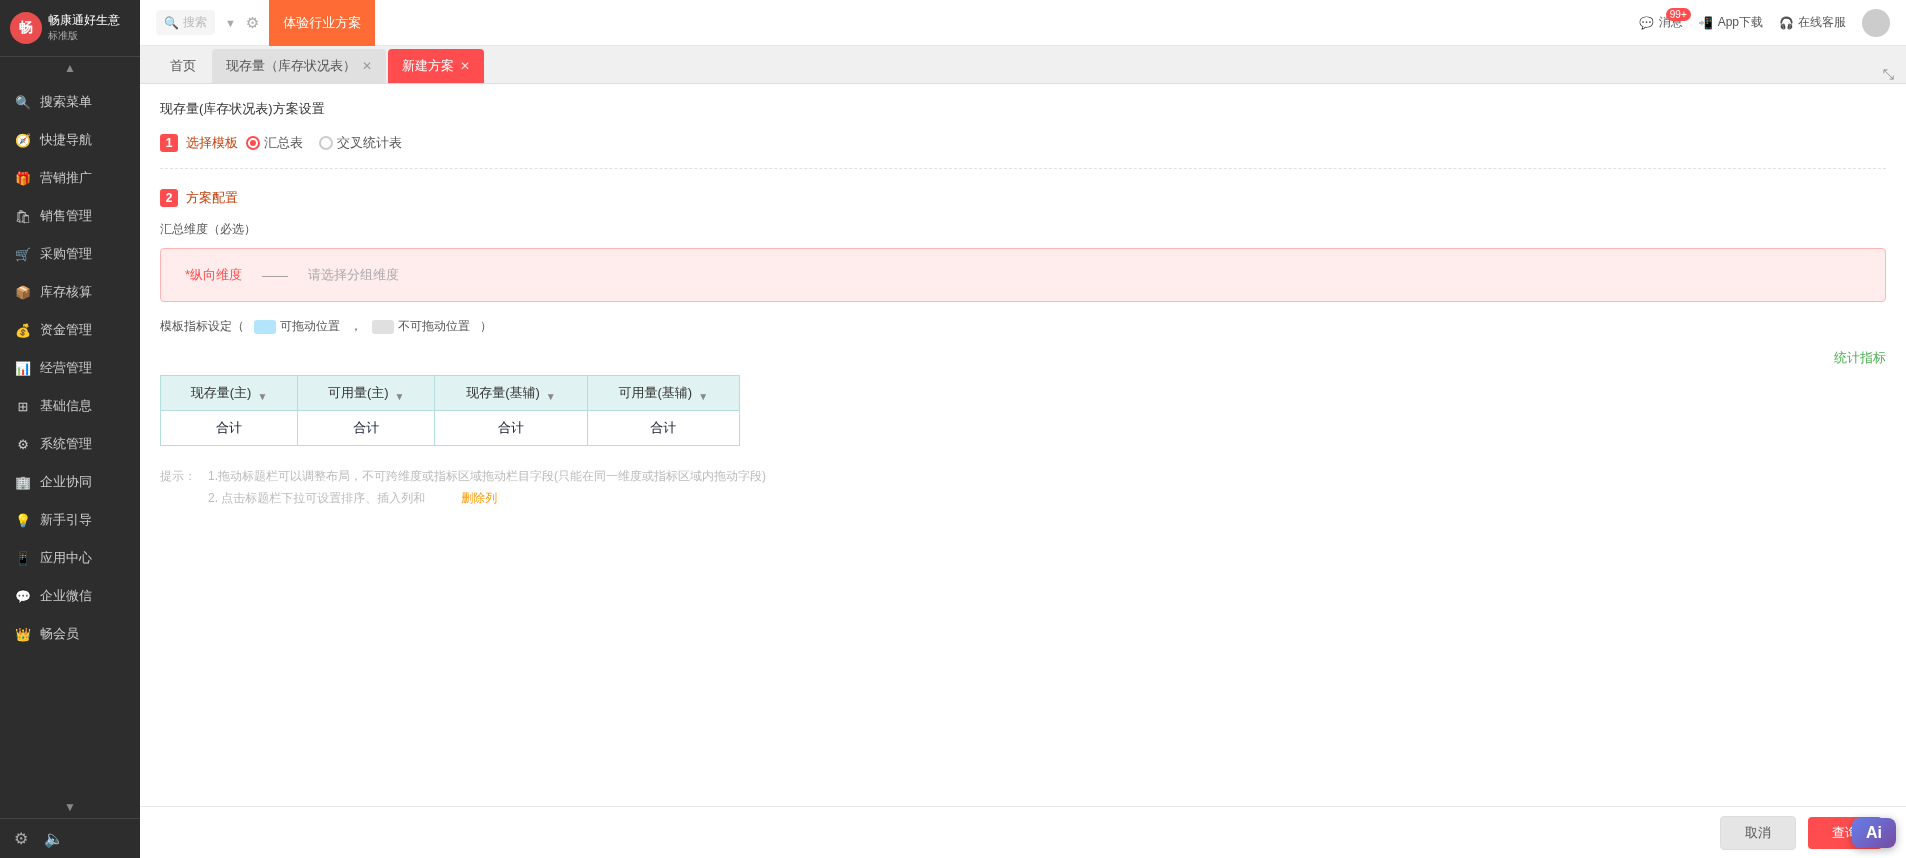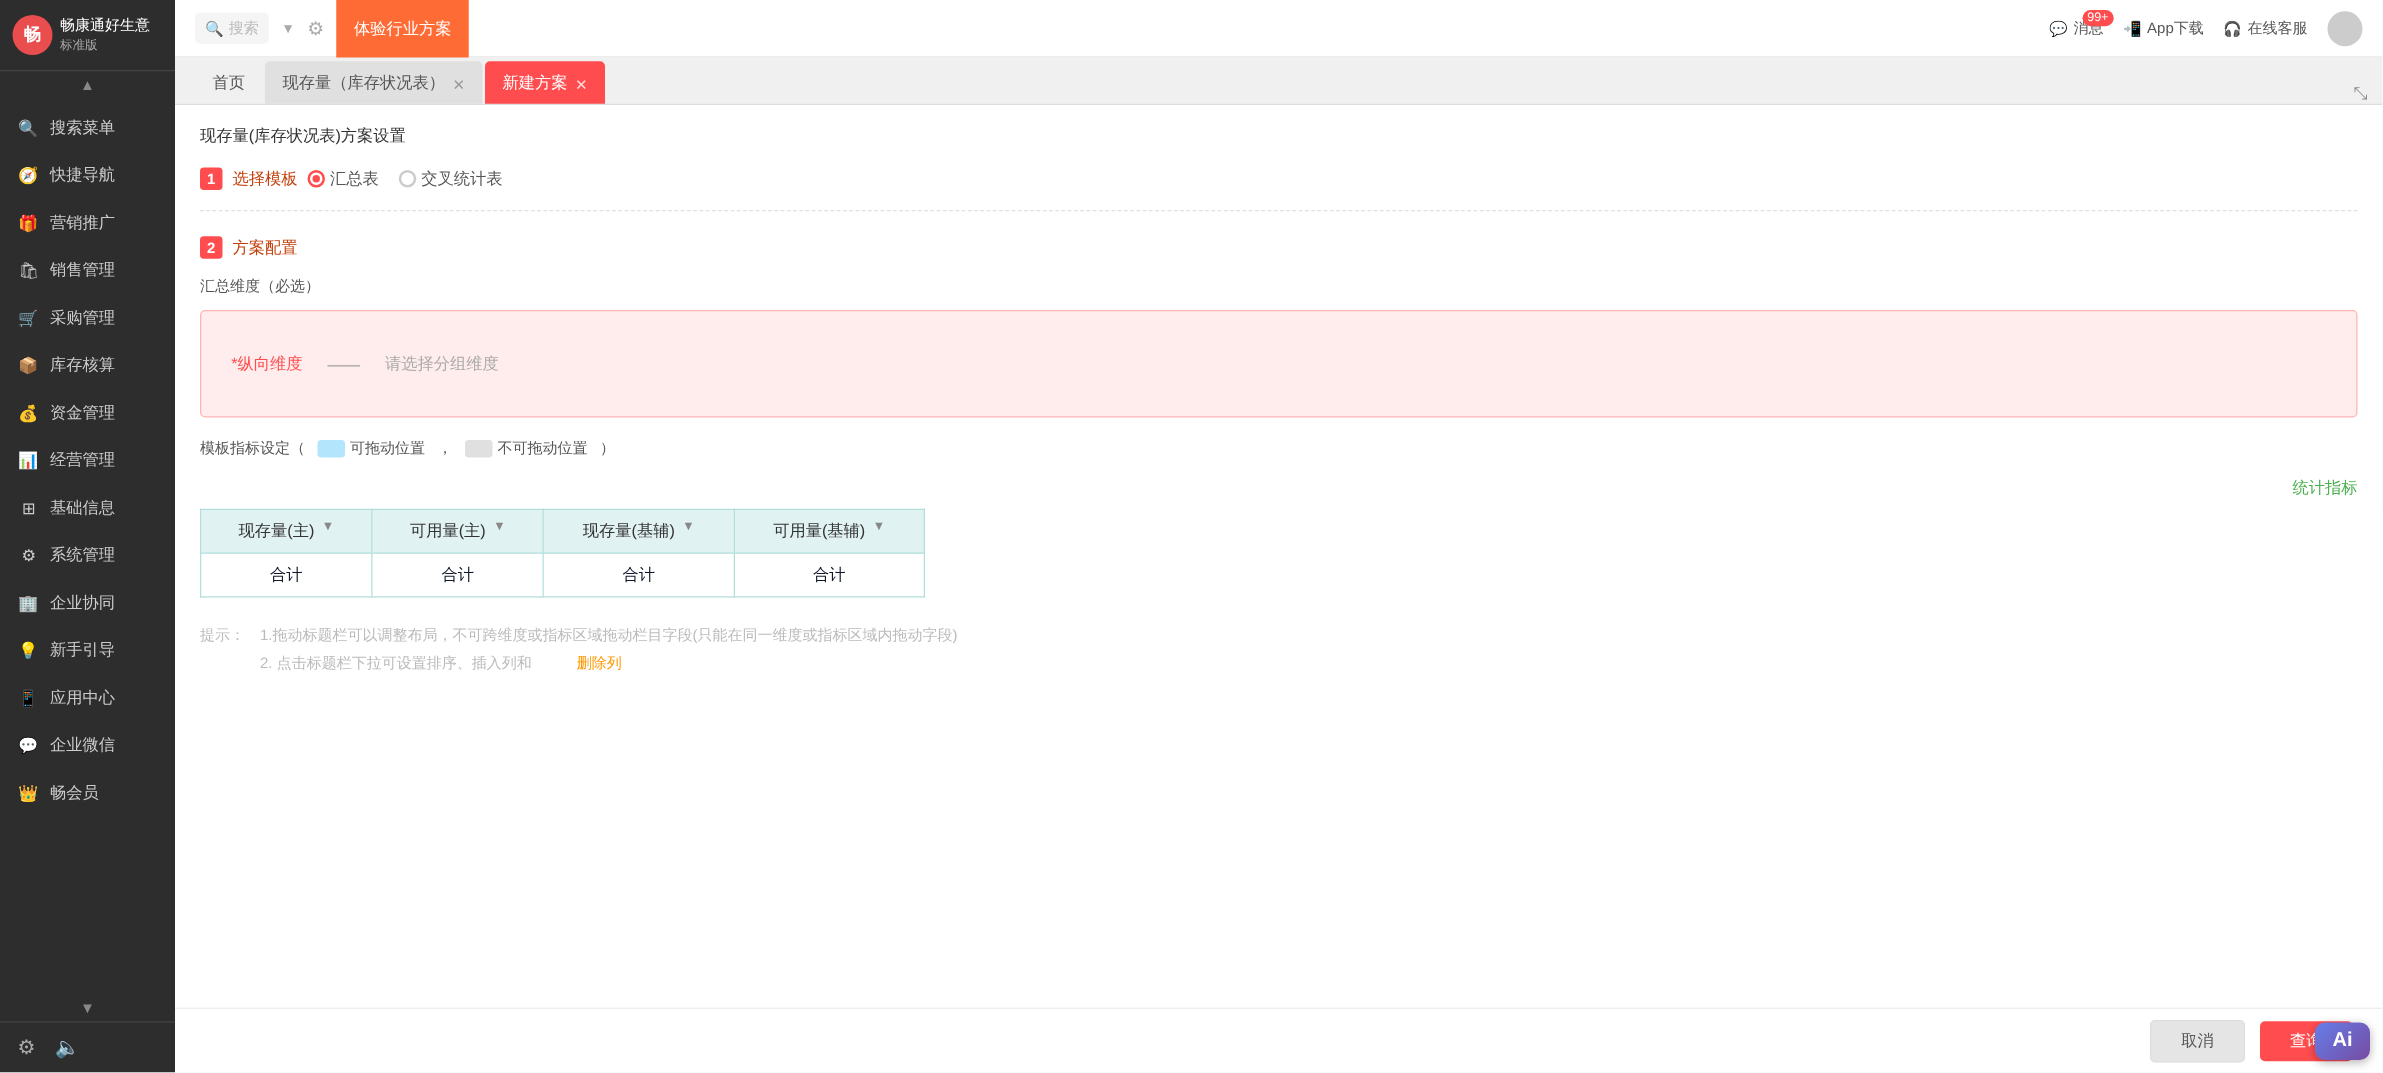--- a/index.html
+++ b/index.html
@@ -25,21 +25,21 @@
     .topbar-search { display: flex; align-items: center; gap: 4px; background: #f5f5f5; border-radius: 4px; padding: 4px 8px; color: #999; font-size: 12px; }
     .topbar-spacer { flex: 1; }
     .topbar-right { display: flex; align-items: center; gap: 16px; }
     .topbar-badge { position: relative; display: flex; align-items: center; gap: 4px; cursor: pointer; font-size: 12px; color: #555; }
     .badge-count { background: #ff4d4f; color: white; border-radius: 8px; font-size: 10px; padding: 1px 4px; position: absolute; top: -6px; right: -8px; }
     .topbar-btn-industry { background: #ff6b35; color: white; border: none; border-radius: 4px; padding: 20px 14px; font-size: 13px; cursor: pointer; }
     .topbar-avatar { width: 28px; height: 28px; border-radius: 50%; background: #ccc; }
 
     
     .tabbar { height: 38px; background: #f0f0f0; display: flex; align-items: flex-end; padding: 0 0 0 16px; flex-shrink: 0; border-bottom: 1px solid #ddd; }
-    .tab { display: flex; align-items: flex-end; gap: 6px; padding: 8px 14px 8px 14px; font-size: 13px; color: #555; cursor: pointer; background: #e0e0e0; border-radius: 4px 4px 0 0; margin-right: 2px; }
+    .tab { display: flex; align-items: center; gap: 6px; padding: 8px 14px 8px 14px; font-size: 13px; color: #555; cursor: pointer; background: #e0e0e0; border-radius: 4px 4px 0 0; margin-right: 2px; }
     .tab.active { background: #fff; color: #333; font-weight: 500; }
     .tab-close { font-size: 12px; color: #999; cursor: pointer; }
     .tab-home { background: transparent; color: #555; }
 
     
     .content { flex: 1; overflow-y: auto; padding: 16px 20px; background: #fff; position: relative; }
 
     .page-title { font-size: 13px; color: #333; margin-bottom: 16px; font-weight: 500; }
 
     
@@ -51,38 +51,38 @@
     .radio-item { display: flex; align-items: center; gap: 4px; cursor: pointer; font-size: 13px; color: #555; }
     .radio-dot { width: 14px; height: 14px; border-radius: 50%; border: 2px solid #ccc; display: flex; align-items: center; justify-content: center; flex-shrink: 0; }
     .radio-dot.selected { border-color: #ff4d4f; }
     .radio-dot.selected::after { content: ''; width: 6px; height: 6px; border-radius: 50%; background: #ff4d4f; }
 
     .section-divider { border: none; border-top: 1px dashed #e0e0e0; margin: 16px 0; }
 
     
     .agg-label { font-size: 12px; color: #555; margin-bottom: 10px; }
 
-    .pink-box { background: #ffecec; border: 1px solid #ffb3b3; border-radius: 4px; padding: 33px 24px; display: flex; align-items: center; gap: 12px; margin-bottom: 16px; }
+    .pink-box { background: #ffecec; border: 1px solid #ffb3b3; border-radius: 4px; padding: 17px 24px; display: flex; align-items: center; gap: 12px; margin-bottom: 16px; }
     .pink-box-required { color: #ff4d4f; font-size: 13px; }
     .pink-box-dash { color: #999; margin: 0 8px; }
     .pink-box-placeholder { color: #aaa; font-size: 13px; }
 
     
     .indicator-row { display: flex; align-items: center; gap: 10px; font-size: 12px; color: #555; margin-bottom: 14px; }
     .indicator-item { display: flex; align-items: center; gap: 4px; }
     .indicator-box { width: 22px; height: 14px; border-radius: 3px; }
     .indicator-draggable { background: #b3e5fc; }
     .indicator-fixed { background: #e0e0e0; }
 
     
     .stats-label { color: #4caf50; font-size: 13px; font-weight: 500; margin-bottom: 8px; text-align: right; }
     .stats-table { border-collapse: collapse; border: 1px solid #b2dfdb; min-width: 580px; }
     .stats-table th { background: #e0f2f1; color: #333; font-size: 13px; font-weight: normal; padding: 8px 20px; border: 1px solid #b2dfdb; text-align: center; }
     .stats-table td { background: #fff; color: #0f172a; font-size: 13px; padding: 8px 20px; border: 1px solid #b2dfdb; text-align: center; }
-    .th-inner { display: flex; align-items: flex-start; justify-content: center; gap: 6px; }
+    .th-inner { display: flex; align-items: flex-end; justify-content: center; gap: 6px; }
     .chevron-down { font-size: 10px; color: #888; }
 
     
     .tips-section { margin-top: 20px; }
     .tip-item { font-size: 12px; color: #bbb; line-height: 1.8; }
     .tip-highlight { color: #ff9800; padding-left: 36px; }
 
     
     .save-row { display: flex; align-items: center; gap: 8px; margin-top: 20px; padding-top: 12px; border-top: 1px solid #f0f0f0; }
     .save-checkbox { width: 14px; height: 14px; border: 1px solid #ccc; }

